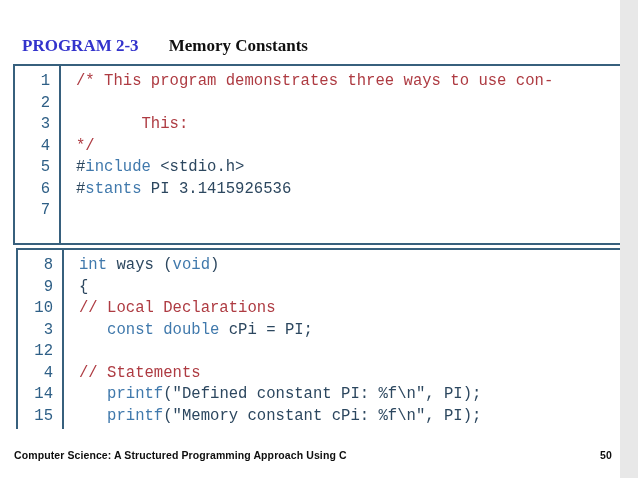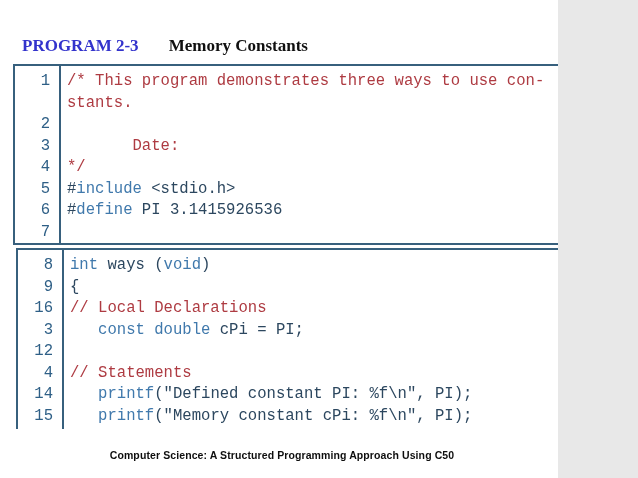--- a/index.html
+++ b/index.html
@@ -1,18 +1,18 @@
 <!DOCTYPE html>
 <html style="--title-blue: #3333cc; --border: #37607d; --num: #2e5f86; --kw: #4079ac; --code: #2c475f; --comment: #ae3b42;"><head>
 <meta charset="utf-8">
 <style>
   html,body{margin:0;padding:0;background:#e8e8e8;}
   #slide{
     position:relative;
-    width:558px;height:478px;
+    width:620px;height:478px;
     background:#ffffff;
     font-family:"Liberation Sans",sans-serif;
     overflow:hidden;
     text-decoration:underline;
   }
   #header{
     position:absolute;left:22px;top:36px;
     font-family:"Liberation Serif",serif;
     font-weight:bold;font-size:17px;
     white-space:nowrap;
@@ -39,29 +39,29 @@
     font-family:"Liberation Mono","DejaVu Sans Mono",monospace;
     font-size:15.6px;line-height:21.5px;
   }
   .lnum{
     flex:0 0 44px;width:44px;box-sizing:border-box;
     text-align:right;padding-right:9px;
     color:var(--num);
   }
   .cline{
     white-space:pre;
-    padding-left:8px;
+    padding-left:17px;
     color:var(--code);
   }
   .seg-code{color:var(--code);}
   .seg-kw{color:var(--kw);}
   .seg-comment{color:var(--comment);}
   #footer{
     position:absolute;left:14px;right:8px;top:449px;
-    display:flex;justify-content:center;
+    display:flex;justify-content:space-between;
     font-size:10.5px;font-weight:bold;color:#0e0e0e;
     letter-spacing:0.1px;
   }
 </style>
 </head>
 <body>
 
 <div id="slide">
 
   <div id="header">
@@ -69,62 +69,58 @@
   </div>
 
   <div id="codebox-top" class="codebox">
     <div class="sepline"></div>
     <div class="rows">
         <div class="crow">
           <span class="lnum">1</span>
           <span class="cline"><span class="seg-comment">/* This program demonstrates three ways to use con-</span></span>
         </div>
         <div class="crow">
-          <span class="lnum"></span>
-          <span class="cline"><span class="seg-comment">stants.</span></span>
-        </div>
-        <div class="crow">
           <span class="lnum">2</span>
         </div>
         <div class="crow">
           <span class="lnum">3</span>
-          <span class="cline"><span class="seg-comment">       Date:</span></span>
+          <span class="cline"><span class="seg-comment">       This:</span></span>
         </div>
         <div class="crow">
           <span class="lnum">4</span>
           <span class="cline"><span class="seg-comment">*/</span></span>
         </div>
         <div class="crow">
           <span class="lnum">5</span>
           <span class="cline"><span class="seg-code">#</span><span class="seg-kw">include</span><span class="seg-code"> &lt;stdio.h&gt;</span></span>
         </div>
         <div class="crow">
           <span class="lnum">6</span>
-          <span class="cline"><span class="seg-code">#</span><span class="seg-kw">define</span><span class="seg-code"> PI 3.1415926536</span></span>
+          <span class="cline"><span class="seg-code">#</span><span class="seg-kw">stants</span><span class="seg-code"> PI 3.1415926536</span></span>
         </div>
         <div class="crow">
           <span class="lnum">7</span>
           <span class="cline"></span>
         </div>
       </div>
   </div>
 
   <div id="codebox-bottom" class="codebox">
     <div class="sepline"></div>
     <div class="rows">
         <div class="crow">
           <span class="lnum">8</span>
           <span class="cline"><span class="seg-kw">int</span><span class="seg-code"> ways (</span><span class="seg-kw">void</span><span class="seg-code">)</span></span>
         </div>
         <div class="crow">
           <span class="lnum">9</span>
           <span class="cline"><span class="seg-code">{</span></span>
         </div>
         <div class="crow">
-          <span class="lnum">16</span>
+          <span class="lnum">10</span>
           <span class="cline"><span class="seg-comment">// Local Declarations</span></span>
         </div>
         <div class="crow">
           <span class="lnum">3</span>
           <span class="cline"><span class="seg-code">   </span><span class="seg-kw">const</span><span class="seg-code"> </span><span class="seg-kw">double</span><span class="seg-code"> cPi = PI;</span></span>
         </div>
         <div class="crow">
           <span class="lnum">12</span>
           <span class="cline"></span>
         </div>

